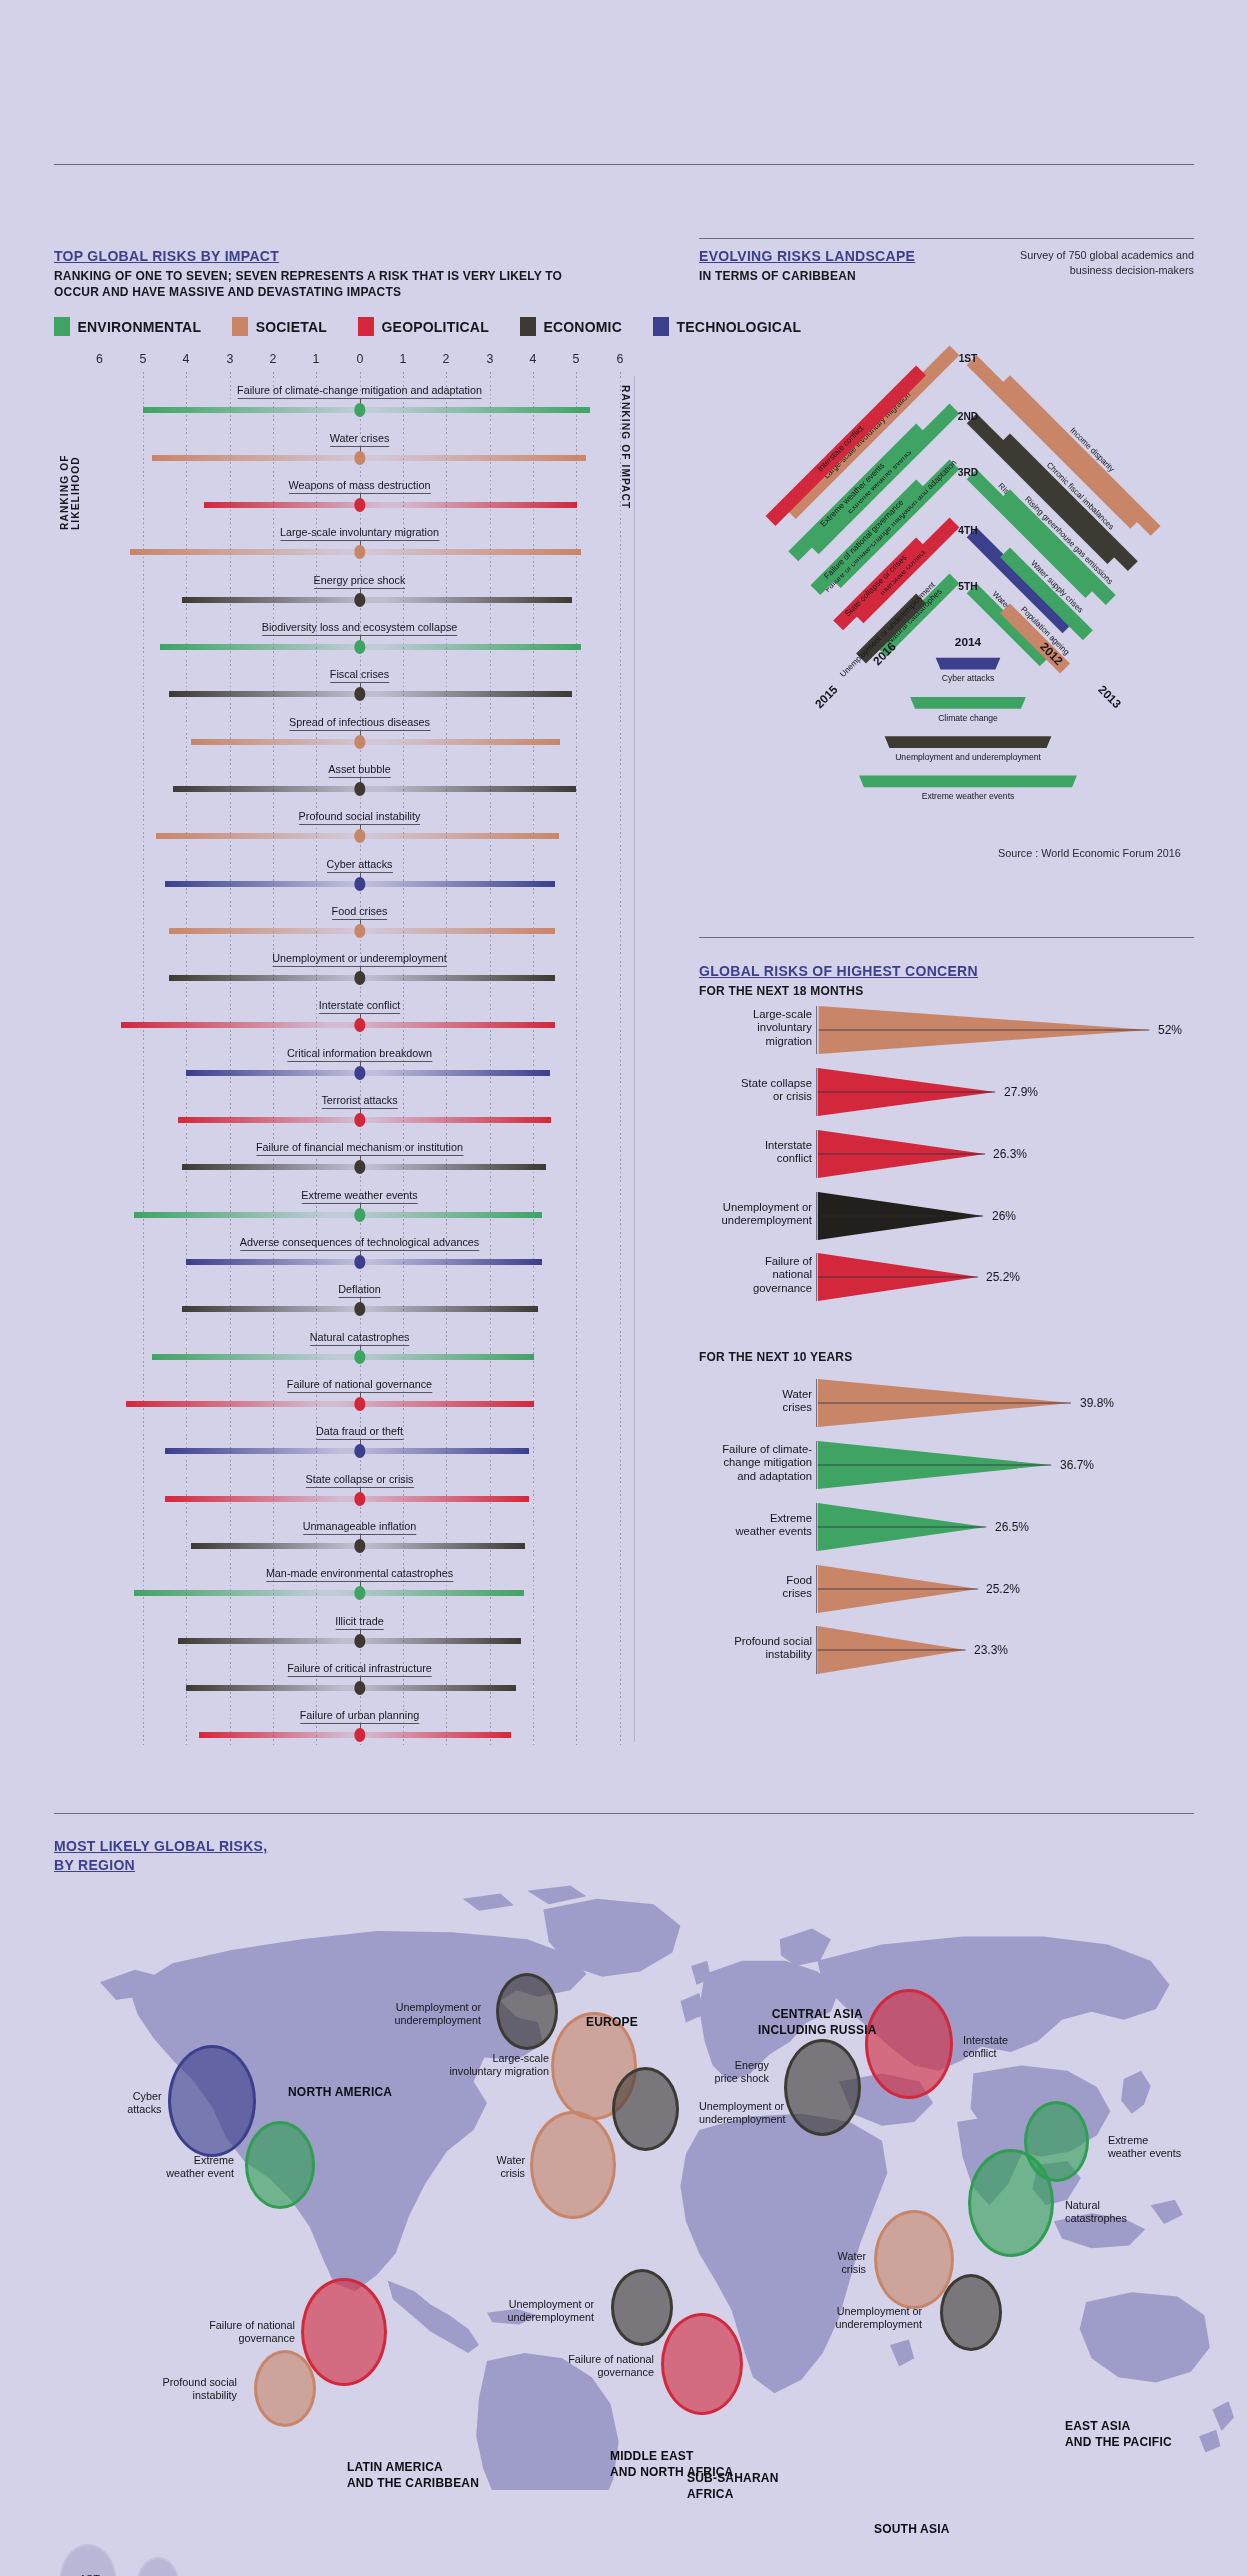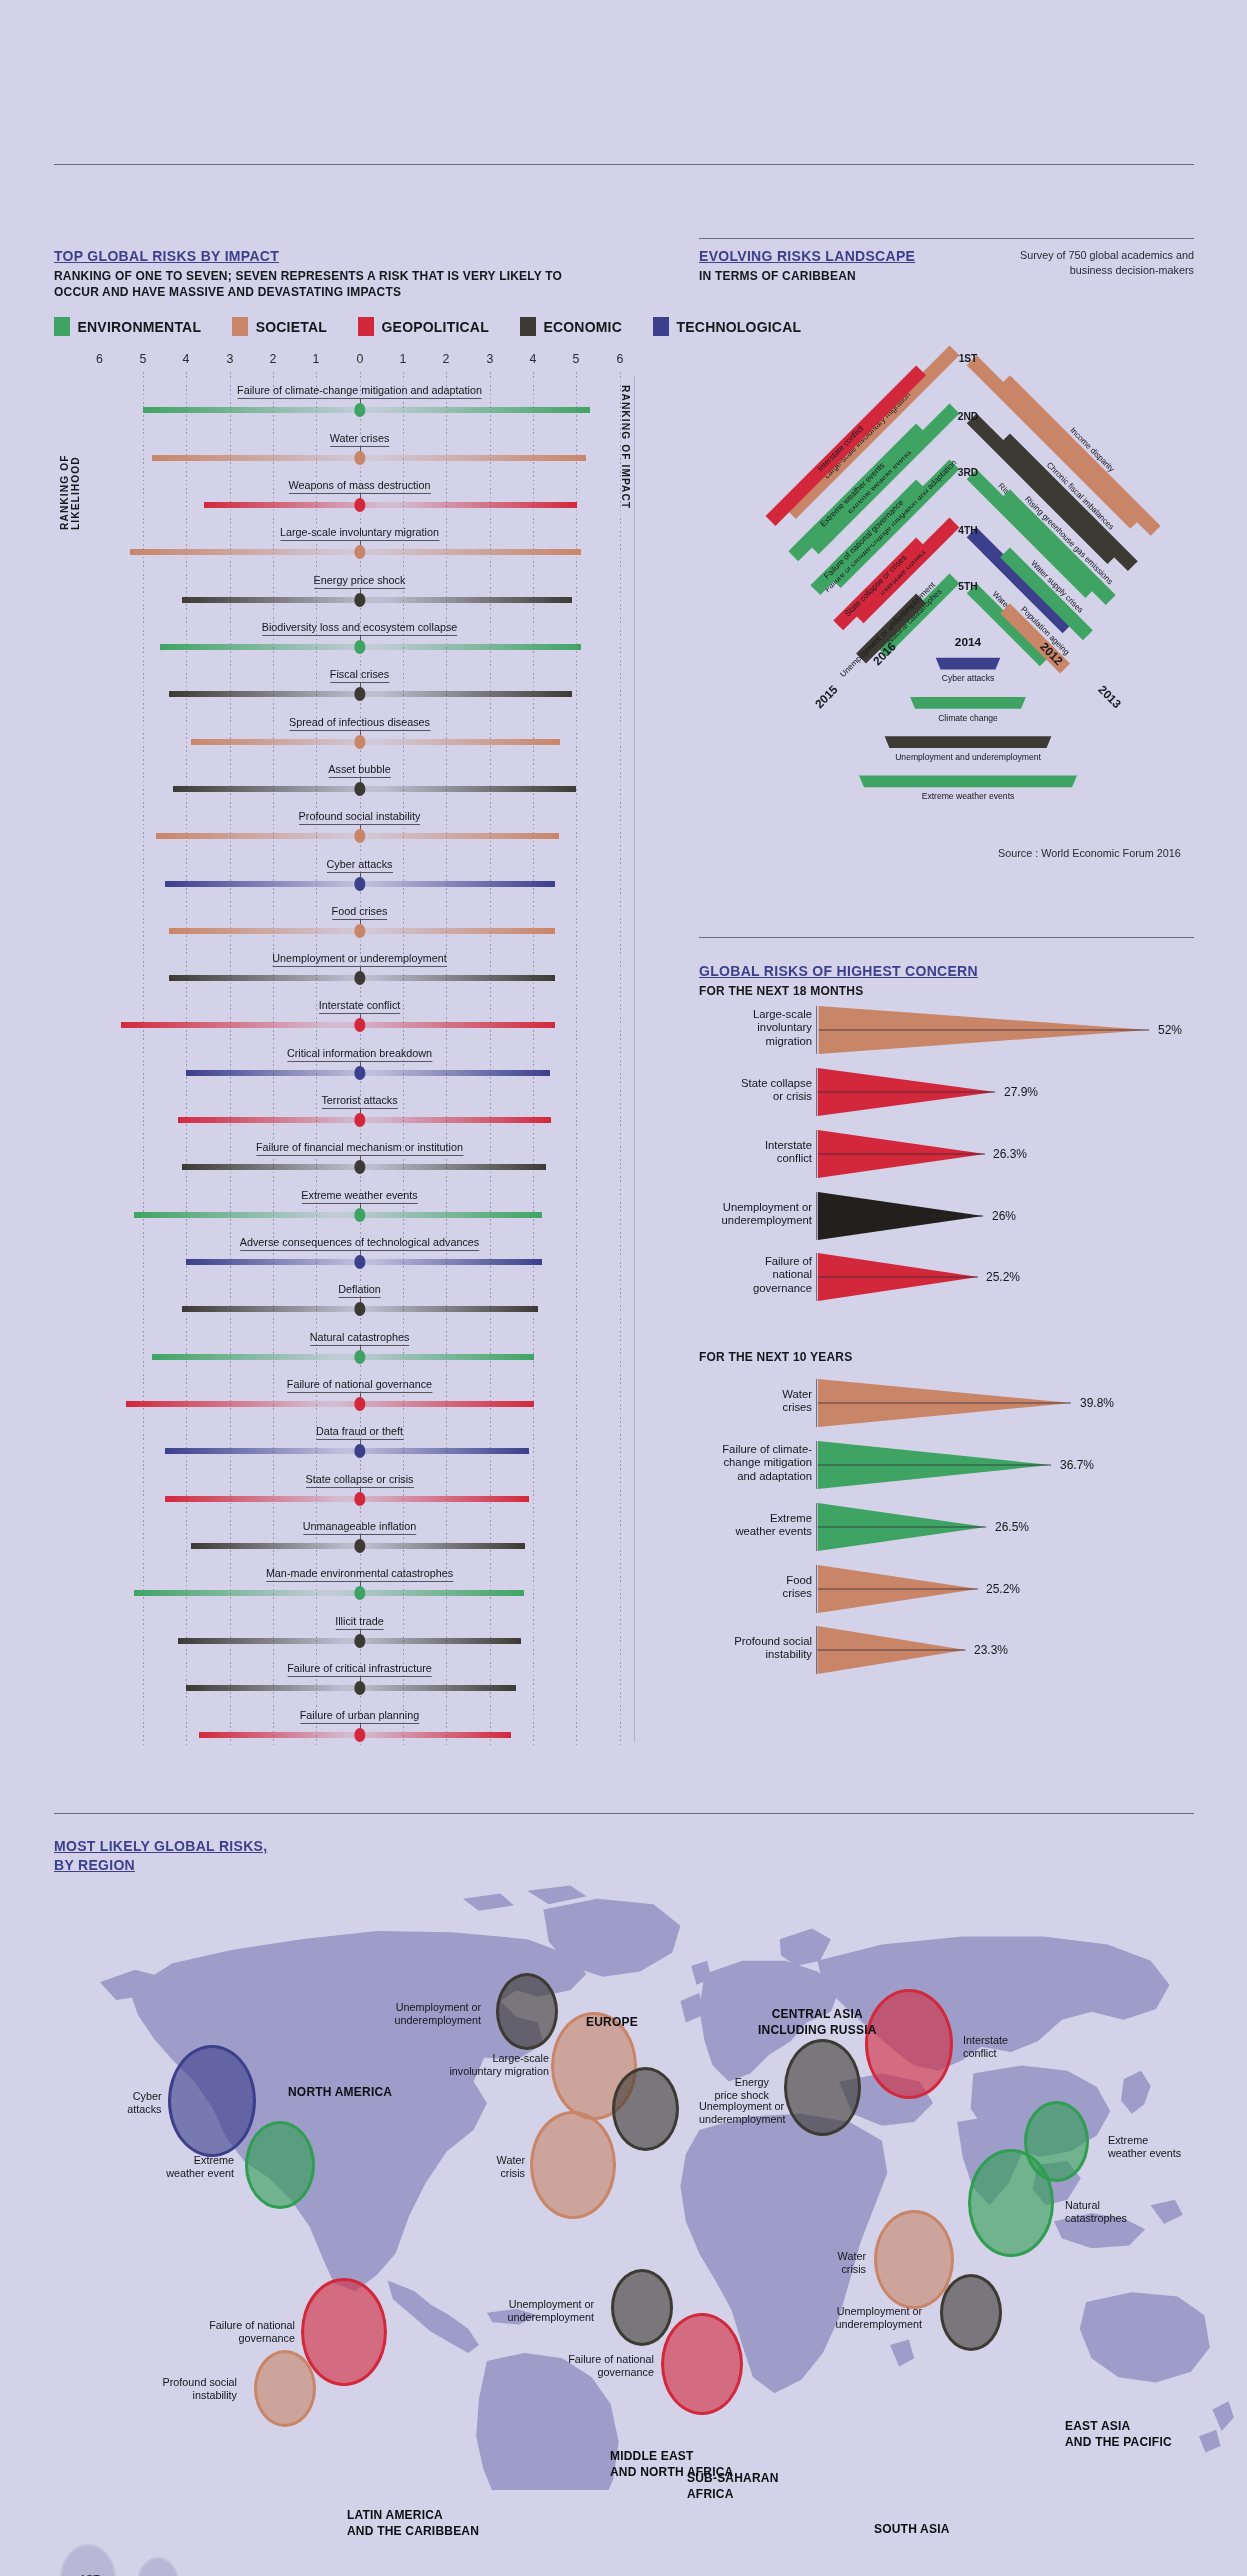--- a/index.html
+++ b/index.html
@@ -622,21 +622,21 @@
         <div class="bub-lab r" style="top: 172px; left: 341px; width: 140px;">
           <div>Unemployment or</div>
           <div>underemployment</div>
         </div>
         <div class="bubble" style="left: 865px; top: 160px; width: 88px; height: 110px; background: rgba(211, 40, 60, 0.6); border: 3.8px solid rgb(211, 40, 60);"></div>
         <div class="bub-lab" style="top: 205px; left: 963px;">
           <div>Interstate</div>
           <div>conflict</div>
         </div>
         <div class="bubble" style="left: 784px; top: 210px; width: 77px; height: 97px; background: rgba(61, 58, 51, 0.6); border: 3.8px solid rgb(61, 58, 51);"></div>
-        <div class="bub-lab r" style="top: 247px; left: 629px; width: 140px;">
+        <div class="bub-lab r" style="top: 230px; left: 629px; width: 140px;">
           <div>Energy</div>
           <div>price shock</div>
         </div>
         <div class="bubble" style="left: 968px; top: 320px; width: 86px; height: 108px; background: rgba(47, 158, 82, 0.6); border: 3.8px solid rgb(47, 158, 82);"></div>
         <div class="bub-lab" style="top: 370px; left: 1065px;">
           <div>Natural</div>
           <div>catastrophes</div>
         </div>
         <div class="bubble" style="left: 1024px; top: 272px; width: 65px; height: 81px; background: rgba(47, 158, 82, 0.6); border: 3.8px solid rgb(47, 158, 82);"></div>
         <div class="bub-lab" style="top: 305px; left: 1108px;">
@@ -689,21 +689,21 @@
     <div class="region-lab" style="left:586px;top:223px;">EUROPE</div>
     <div class="region-lab" style="left:758px;top:215px;white-space:pre;text-align:center;">CENTRAL ASIA
 INCLUDING RUSSIA</div>
     <div class="region-lab" style="left:1065px;top:627px;white-space:pre;">EAST ASIA
 AND THE PACIFIC</div>
     <div class="region-lab" style="left:610px;top:657px;white-space:pre;">MIDDLE EAST
 AND NORTH AFRICA</div>
     <div class="region-lab" style="left:874px;top:730px;white-space:pre;">SOUTH ASIA</div>
     <div class="region-lab" style="left:687px;top:679px;white-space:pre;">SUB-SAHARAN
 AFRICA</div>
-    <div class="region-lab" style="left:347px;top:716px;white-space:pre;">LATIN AMERICA
+    <div class="region-lab" style="left:347px;top:668px;white-space:pre;">LATIN AMERICA
 AND THE CARIBBEAN</div>
 
     <div class="bubble" style="left:60px;top:753px;width:56px;height:70px;background:#b9b7d6;border:2.7px solid #c2c0dc;"></div>
     <div class="bubble" style="left:137px;top:766px;width:42px;height:53px;background:#b9b7d6;border:2.7px solid #c2c0dc;"></div>
     <div class="key-num" style="left:80px;top:782px;">1ST</div>
 
   </div>
 
 </div>
 

